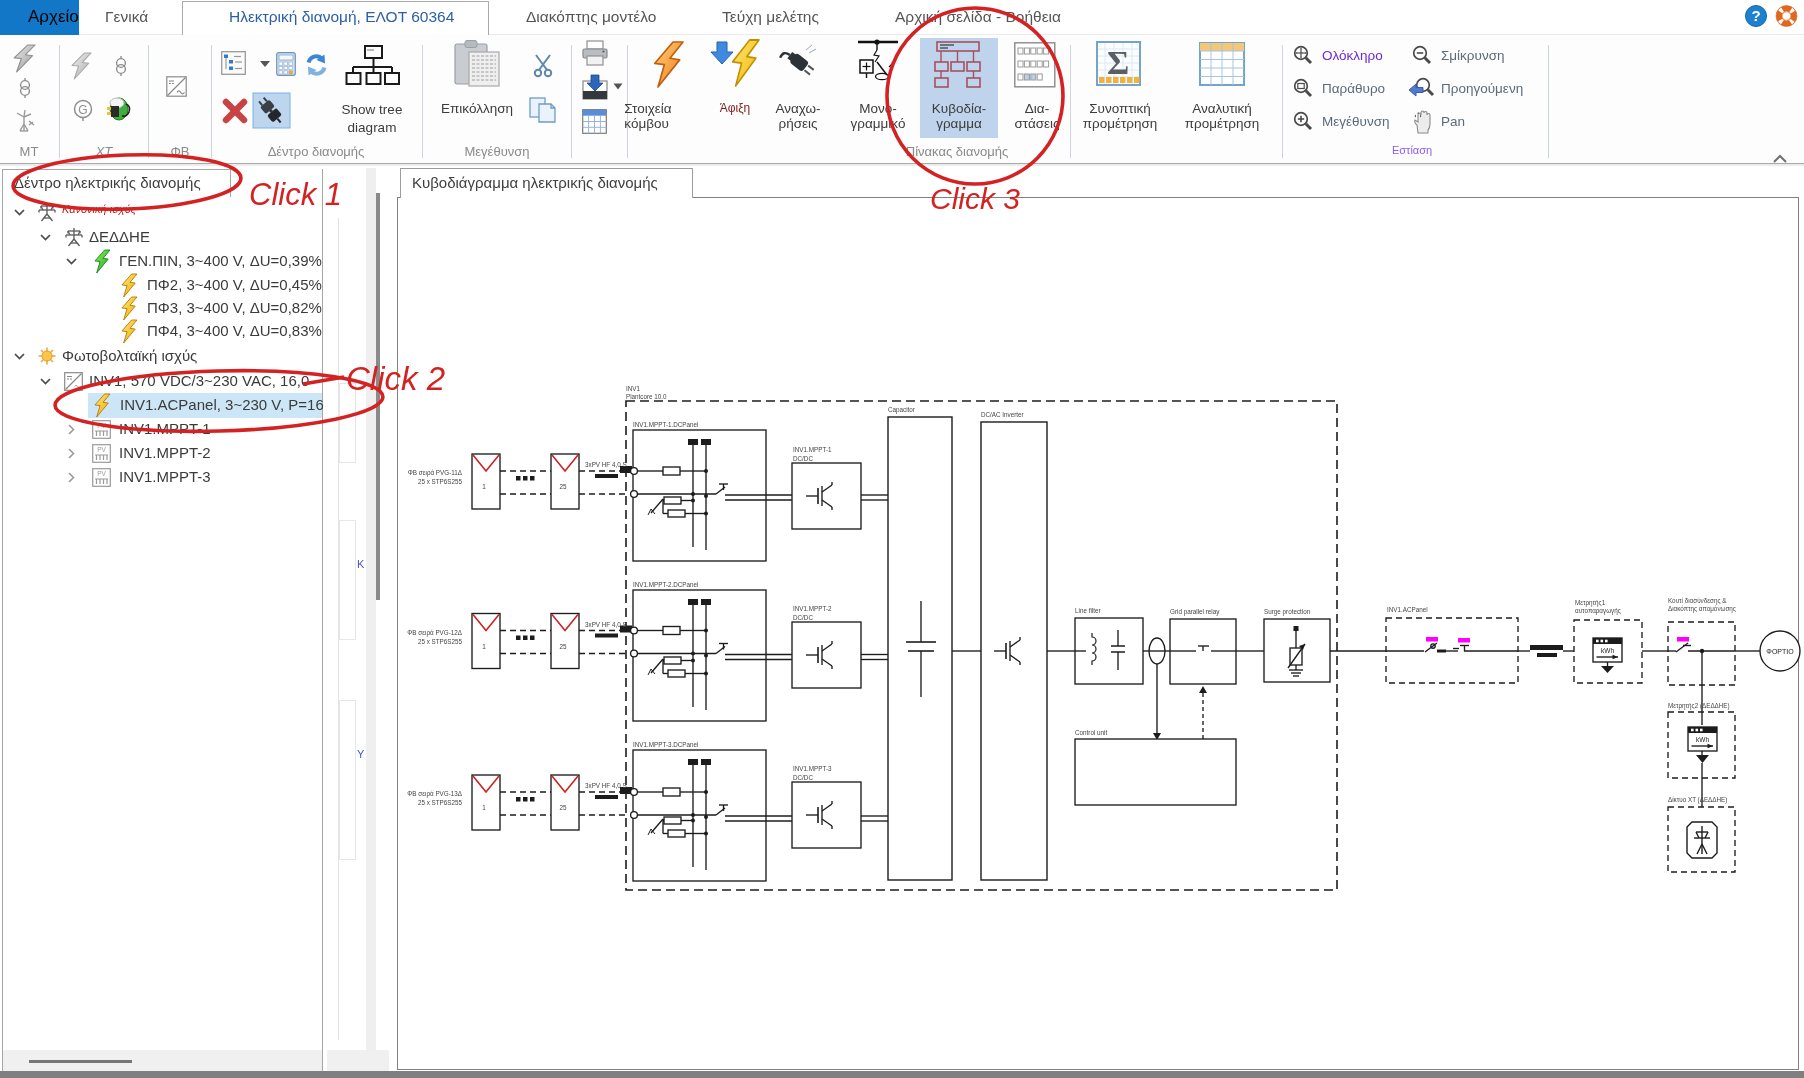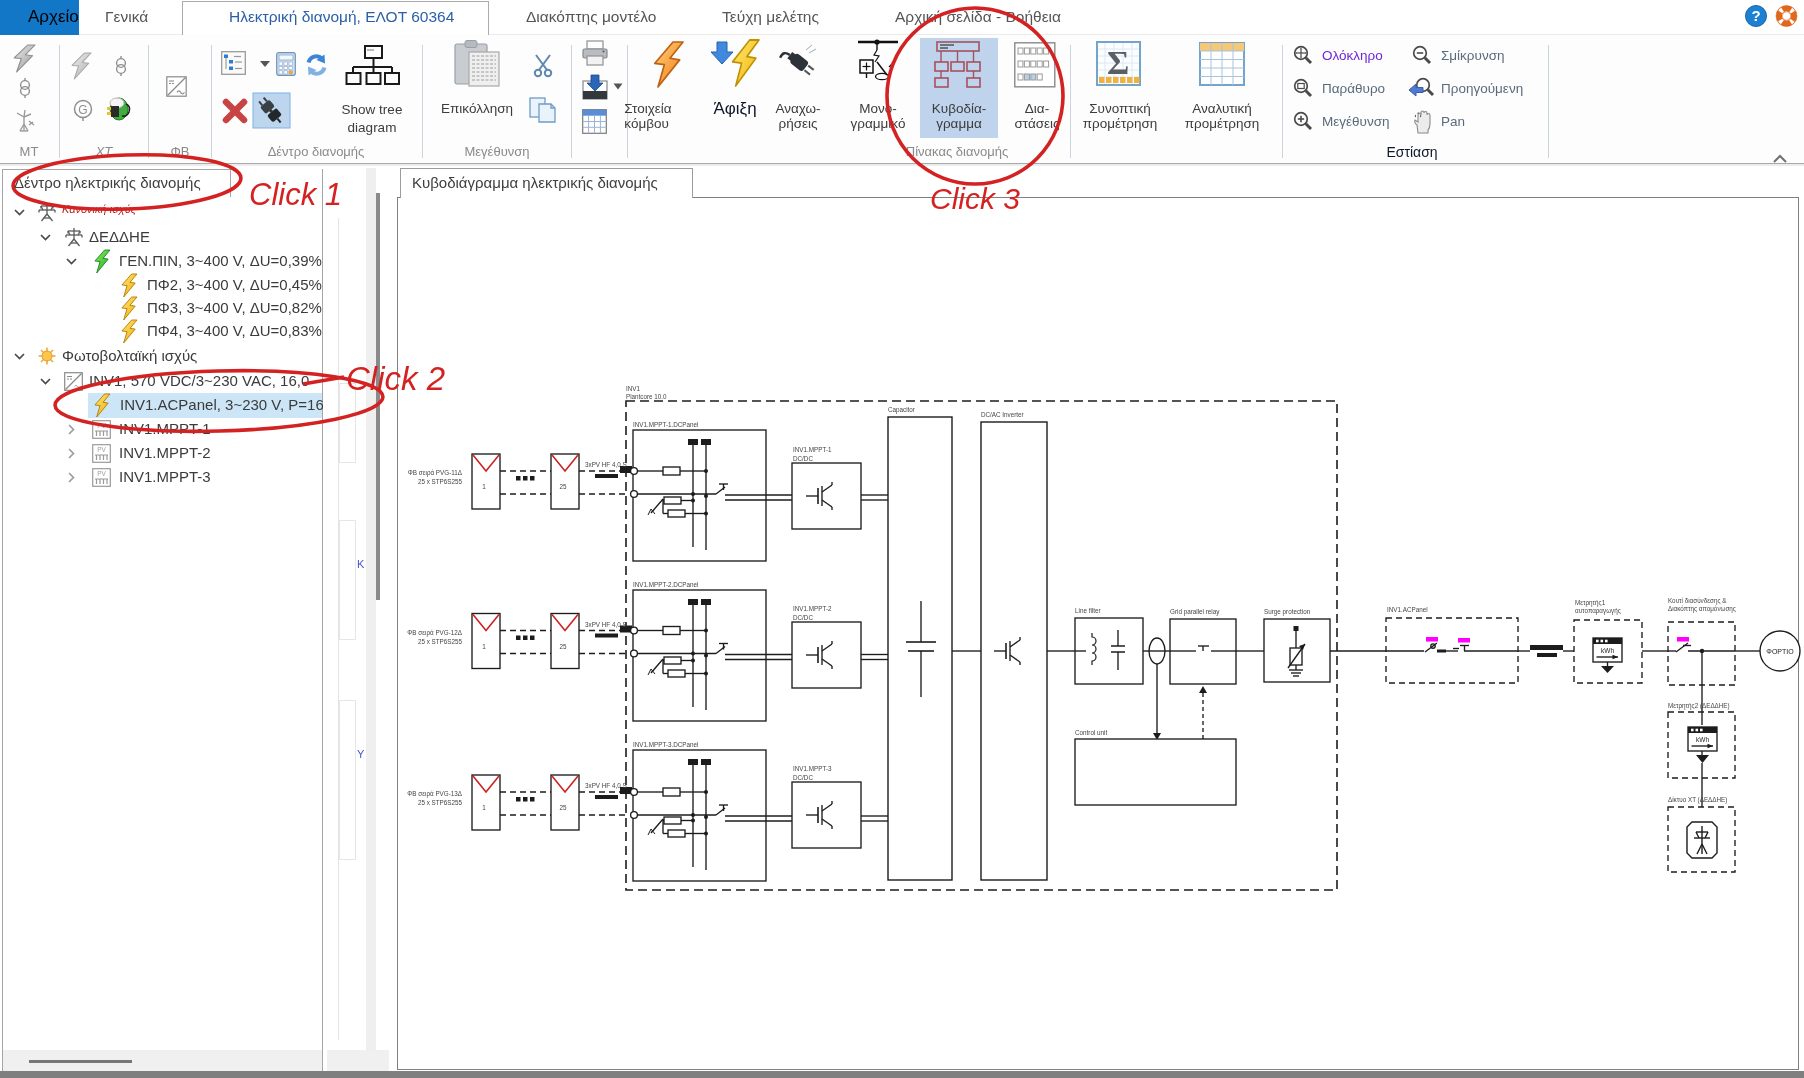--- a/index.html
+++ b/index.html
@@ -38,21 +38,21 @@
 <div class="abs" style="left:627px;top:45px;width:1px;height:113px;background:#ccd4dc;"></div>
 <div class="abs" style="left:1070px;top:45px;width:1px;height:113px;background:#ccd4dc;"></div>
 <div class="abs" style="left:1282px;top:45px;width:1px;height:113px;background:#ccd4dc;"></div>
 <div class="abs" style="left:1548px;top:45px;width:1px;height:113px;background:#ccd4dc;"></div>
 <div class="txt" style="left:29px;top:144px;transform:translateX(-50%);font-size:13px;color:#8a8a8a;">ΜΤ</div>
 <div class="txt" style="left:104px;top:144px;transform:translateX(-50%);font-size:13px;color:#8a8a8a;font-style:italic;">ΧΤ</div>
 <div class="txt" style="left:180px;top:144px;transform:translateX(-50%);font-size:13px;color:#8a8a8a;">ΦΒ</div>
 <div class="txt" style="left:316px;top:144px;transform:translateX(-50%);font-size:13px;color:#8a8a8a;">Δέντρο διανομής</div>
 <div class="txt" style="left:497px;top:144px;transform:translateX(-50%);font-size:13px;color:#8a8a8a;">Μεγέθυνση</div>
 <div class="txt" style="left:957px;top:144px;transform:translateX(-50%);font-size:13px;color:#8a8a8a;">Πίνακας διανομής</div>
-<div class="txt" style="left:1412px;top:144px;transform:translateX(-50%);font-size:14px;color:#0f172a;">Εστίαση</div>
+<div class="txt" style="left:1412px;top:144px;transform:translateX(-50%);font-size:11px;color:#8b5cf6;">Εστίαση</div>
 <svg class="abs" style="left:1770px;top:152px;" width="20" height="14" viewBox="0 0 20 14">
 <path d="M4 10 L10 4 L16 10" fill="none" stroke="#707070" stroke-width="2"></path>
   </svg>
 <svg class="abs" style="left:13px;top:45px;" width="22" height="27" viewBox="0 0 22 27">
     <g transform="scale(1.2222222222222223,1.0384615384615385)">
       <polygon points="12,0 1,12.4 6.8,13.1 3,26 16,10.3 10.2,9.4 18,0" fill="url(#gbolt)" stroke="#909090" stroke-width="1" stroke-linejoin="round"></polygon>
     </g>
     <defs>
       <linearGradient id="gbolt" x1="0" y1="0" x2="1" y2="1">
         <stop offset="0" stop-color="#e8e8e8"></stop>
@@ -396,21 +396,21 @@
     </g>
     <g fill="#555">
       <polygon points="5,4.5 3.5,6 5,7.5"></polygon>
       <polygon points="9,4.5 10.5,6 9,7.5"></polygon>
       <polygon points="7.2,2.2 5.8,3.6 8.6,3.6"></polygon>
     </g>
   </svg>
 <div class="txt" style="left:372px;top:101px;transform:translateX(-50%);font-size:13.5px;line-height:18px;color:#3c3c3c;text-align:center;">Show tree<br>diagram</div>
 <div class="txt" style="left:477px;top:101px;transform:translateX(-50%);font-size:13.5px;line-height:15px;color:#3c3c3c;text-align:center;">Επικόλληση</div>
 <div class="txt" style="left:648px;top:101px;transform:translateX(-50%);font-size:13.5px;line-height:15px;color:#3c3c3c;text-align:left;">Στοιχεία<br>κόμβου</div>
-<div class="txt" style="left:735px;top:101px;transform:translateX(-50%);font-size:17px;line-height:15px;color:#0f172a;text-align:center;">Άφιξη</div>
+<div class="txt" style="left:735px;top:101px;transform:translateX(-50%);font-size:12px;line-height:15px;color:#7f1d1d;text-align:center;">Άφιξη</div>
 <div class="txt" style="left:798px;top:101px;transform:translateX(-50%);font-size:13.5px;line-height:15px;color:#3c3c3c;text-align:center;">Αναχω-<br>ρήσεις</div>
 <div class="txt" style="left:878px;top:101px;transform:translateX(-50%);font-size:13.5px;line-height:15px;color:#3c3c3c;text-align:center;">Μονο-<br>γραμμικό</div>
 <div class="txt" style="left:959px;top:101px;transform:translateX(-50%);font-size:13.5px;line-height:15px;color:#3c3c3c;text-align:center;">Κυβοδία-<br>γραμμα</div>
 <div class="txt" style="left:1037px;top:101px;transform:translateX(-50%);font-size:13.5px;line-height:15px;color:#3c3c3c;text-align:center;">Δια-<br>στάσεις</div>
 <div class="txt" style="left:1120px;top:101px;transform:translateX(-50%);font-size:13.5px;line-height:15px;color:#3c3c3c;text-align:center;">Συνοπτική<br>προμέτρηση</div>
 <div class="txt" style="left:1222px;top:101px;transform:translateX(-50%);font-size:13.5px;line-height:15px;color:#3c3c3c;text-align:center;">Αναλυτική<br>προμέτρηση</div>
 <div class="txt" style="left:1322px;top:48px;font-size:13.5px;color:#6d28d9;">Ολόκληρο</div>
 <div class="txt" style="left:1441px;top:48px;font-size:13.5px;color:#5a6b7c;">Σμίκρυνση</div>
 <div class="txt" style="left:1322px;top:81px;font-size:13.5px;color:#5a6b7c;">Παράθυρο</div>
 <div class="txt" style="left:1441px;top:81px;font-size:13.5px;color:#5a6b7c;">Προηγούμενη</div>

